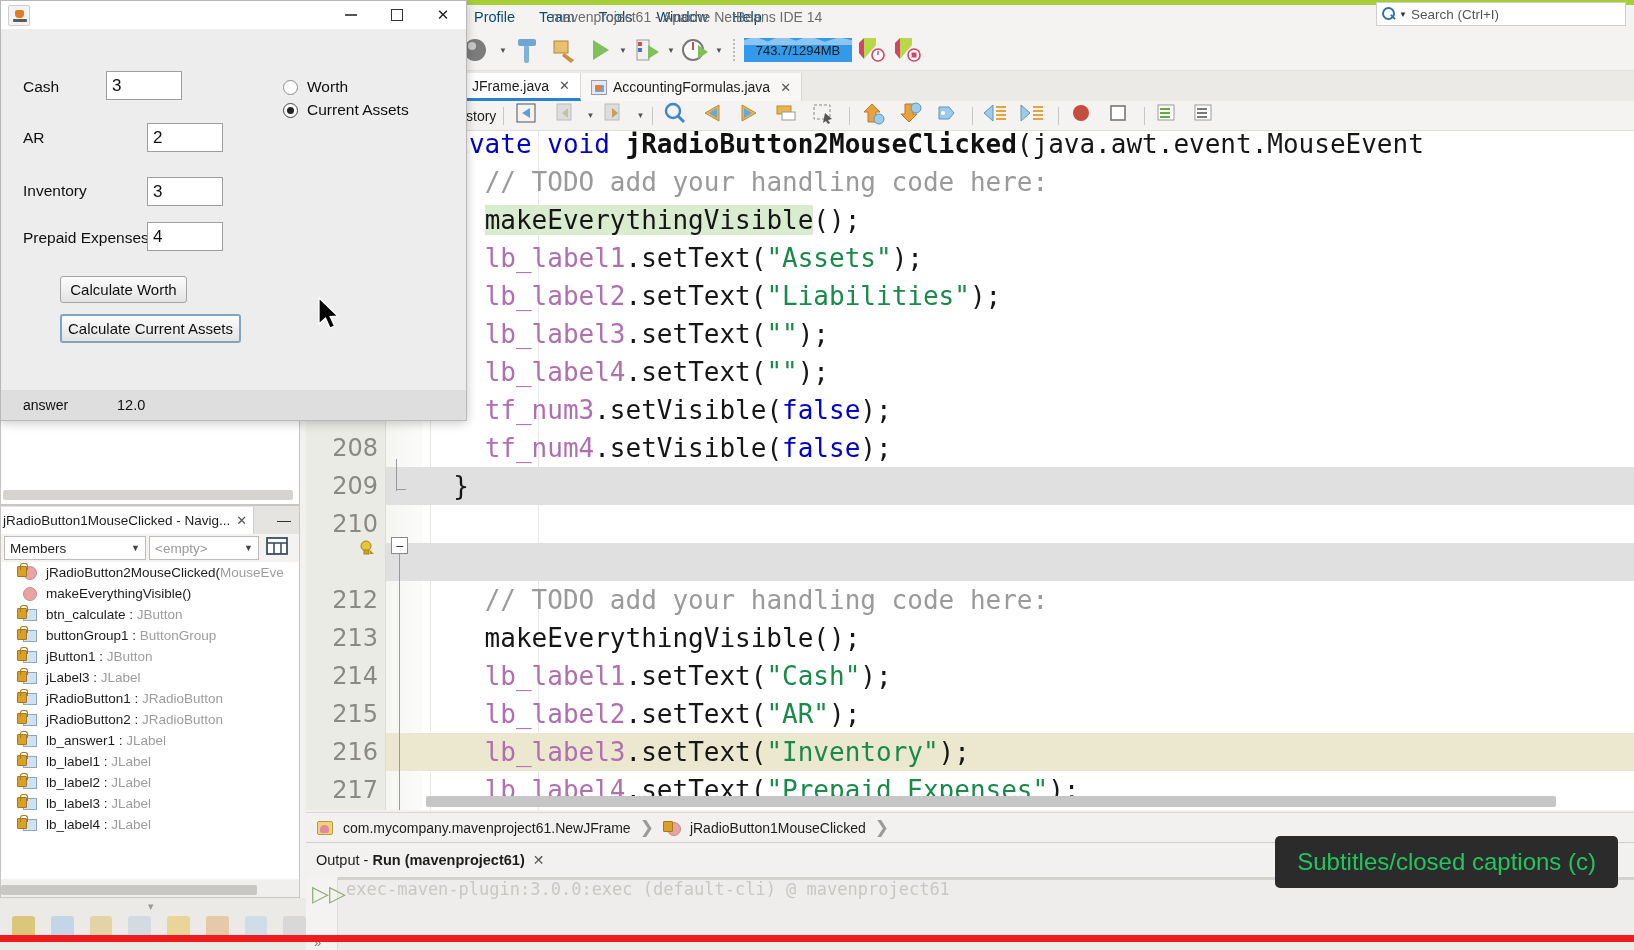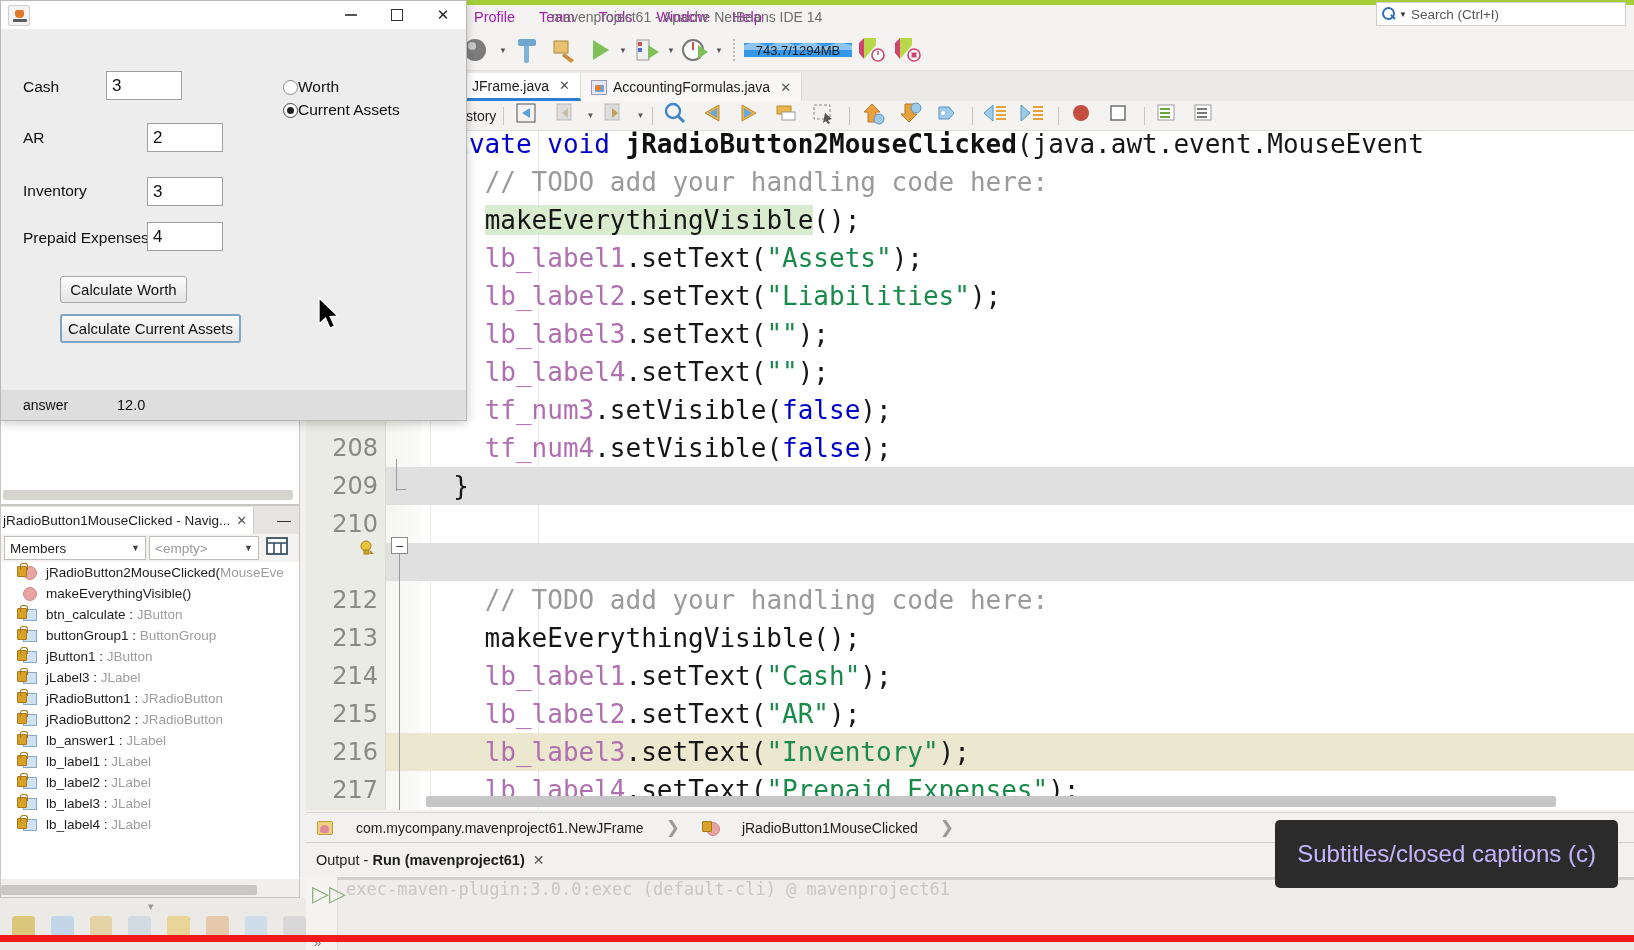--- a/index.html
+++ b/index.html
@@ -16,21 +16,21 @@
   .ide-topbar {
     position: absolute; left: 0; top: 0; width: 100%; height: 5px;
     background: #a6ce39;
   }
   .ide-menubar {
     position: absolute; left: 0; top: 5px; width: 100%; height: 24px;
     background: #f4f3f1; display: flex; align-items: center;
     padding-left: 462px; gap: 0;
   }
   .menu-item {
-    font-size: 14.5px; color: #a21caf; padding: 4px 12px; line-height: 24px;
+    font-size: 14.5px; color: #0c4a6e; padding: 4px 12px; line-height: 24px;
     white-space: nowrap;
   }
   .win-title {
     position: absolute; right: 0; left: 0; top: 5px; height: 24px;
     text-align: center; font-size: 14px; color: #6d6d6d; line-height: 24px;
     padding-right: 260px;
   }
   .search-box {
     position: absolute; right: 8px; top: 2px; width: 250px; height: 24px;
     background: #fff; border: 1px solid #cfcfcf; display: flex; align-items: center;
@@ -52,21 +52,21 @@
     position: absolute; left: 0; top: 29px; width: 100%; height: 42px;
     background: #f4f3f1; border-bottom: 1px solid #e2e0dd;
   }
   .tb-icons { position: absolute; left: 462px; top: 2px; display: flex; align-items: center; gap: 2px; height: 38px; }
   .tbi { width: 34px; height: 34px; position: relative; display: inline-block; }
   .tb-caret { font-size: 8px; color: #555; width: 10px; text-align: center; }
   .sep-dots { width: 8px; height: 22px; background:
       repeating-linear-gradient(to bottom, #b9b9b9 0 2px, transparent 2px 4px);
       background-size: 2px 100%; background-repeat: no-repeat; background-position: center; margin: 0 4px; }
   .mem-bar {
-    width: 108px; height: 14px; background: #3399ea; position: relative;
+    width: 108px; height: 24px; background: #3399ea; position: relative;
     display: flex; align-items: center; justify-content: center;
     color: #1b1b1b; font-size: 13px; overflow: hidden;
   }
   .mem-bar::before {
     content: ""; position: absolute; left: 0; top: -5px; width: 100%; height: 12px;
     background: #d9e8f4; clip-path: polygon(0 60%, 10% 30%, 22% 70%, 35% 20%, 48% 65%, 60% 25%, 75% 72%, 88% 35%, 100% 60%, 100% 100%, 0 100%);
     opacity: .55;
   }
   .mem-bar span { position: relative; z-index: 2; }
 
@@ -163,21 +163,21 @@
   .nav-hscroll { position: absolute; left: 0; bottom: 2px; height: 10px; width: 256px; background: #c9c7c3; border-radius: 2px; }
 
   
   .white-strip { position: absolute; left: 0; top: 420px; width: 300px; height: 85px; background: #fff; border: 1px solid #c8c6c2; }
   .ws-scroll { position: absolute; left: 2px; bottom: 4px; height: 10px; width: 290px; background: #d6d4d0; border-radius: 2px;}
 
   
   .breadcrumb {
     position: absolute; left: 306px; right: 0; bottom: 108px; height: 30px;
     background: #f2f1ef; border-top: 1px solid #d9d7d3;
-    display: flex; align-items: center; gap: 22px; padding-left: 10px;
+    display: flex; align-items: center; gap: 9px; padding-left: 10px;
     font-size: 14px; color: #1d1d1d; margin-top: 8px;
   }
   .bc-sep { color: #9a9a9a; font-size: 17px; }
   .bc-icon-pkg { width: 18px; height: 16px; position: relative; }
   .bc-icon-pkg::before { content:""; position:absolute; inset:1px; background:#f0d27a; border:1px solid #b99a3d; border-radius:2px; }
   .bc-icon-pkg::after { content:""; position:absolute; left:4px; top:5px; width:9px; height:8px; background:#e08aa0; border-radius:50% 50% 2px 2px; }
   .bc-icon-m { width: 18px; height: 16px; position: relative; }
   .bc-icon-m::before { content:""; position:absolute; left:4px; top:2px; width:12px; height:12px; border-radius:50%; background:#e8a3a3; border:1px solid #c88; }
   .bc-icon-m::after { content:""; position:absolute; left:0; top:1px; width:8px; height:9px; background:#d9a227; border:1px solid #a8781a; border-radius:1px; }
 
@@ -235,21 +235,21 @@
   .wb { width: 46px; height: 29px; display: flex; align-items: center; justify-content: center; font-size: 15px; color: #222; }
   .wb .min-g { width: 12px; height: 2px; background: #555; display: block; }
   .wb .max-g { width: 12px; height: 12px; border: 1.6px solid #333; display: block; }
   .app-body { position: relative; height: calc(100% - 29px); background: #ededed; }
 
   .lbl { position: absolute; font-size: 15.5px; color: #101010; }
   .tfield {
     position: absolute; background: #fff; border: 1px solid #9f9f9f;
     font-size: 17px; color: #101010; padding-left: 5px; display: flex; align-items: center;
   }
-  .radio-row { position: absolute; display: flex; align-items: center; gap: 0; text-align: right; }
+  .radio-row { position: absolute; display: flex; align-items: center; gap: 9px; text-align: right; }
   .radio {
     width: 15px; height: 15px; border-radius: 50%; border: 1.6px solid #8a8a8a;
     background: #fff; position: relative; flex: 0 0 auto;
   }
   .radio.on { border-color: #444; }
   .radio.on::after {
     content: ""; position: absolute; left: 3px; top: 3px; width: 7px; height: 7px;
     border-radius: 50%; background: #222;
   }
   .radio-label { font-size: 15.5px; color: #101010; }
@@ -266,22 +266,22 @@
   }
   .app-status .a1 { position: absolute; left: 22px; font-size: 14px; color: #101010; }
   .app-status .a2 { position: absolute; left: 116px; font-size: 14.5px; color: #101010; }
 
   
   .cursor { position: absolute; left: 318px; top: 297px; z-index: 40; }
 
   
   .toast {
     position: absolute; right: 16px; bottom: 62px; z-index: 55;
-    background: #2b2b2b; color: #c4b5fd; border-radius: 5px;
-    padding: 20px 22px; font-size: 24px; white-space: nowrap;
+    background: #2b2b2b; color: #22c55e; border-radius: 5px;
+    padding: 12px 22px; font-size: 24px; white-space: nowrap;
   }
 </style>
 </head>
 <body>
 
 <div id="root">
 
   <div class="ide">
 
     <div class="ide-topbar"></div>

